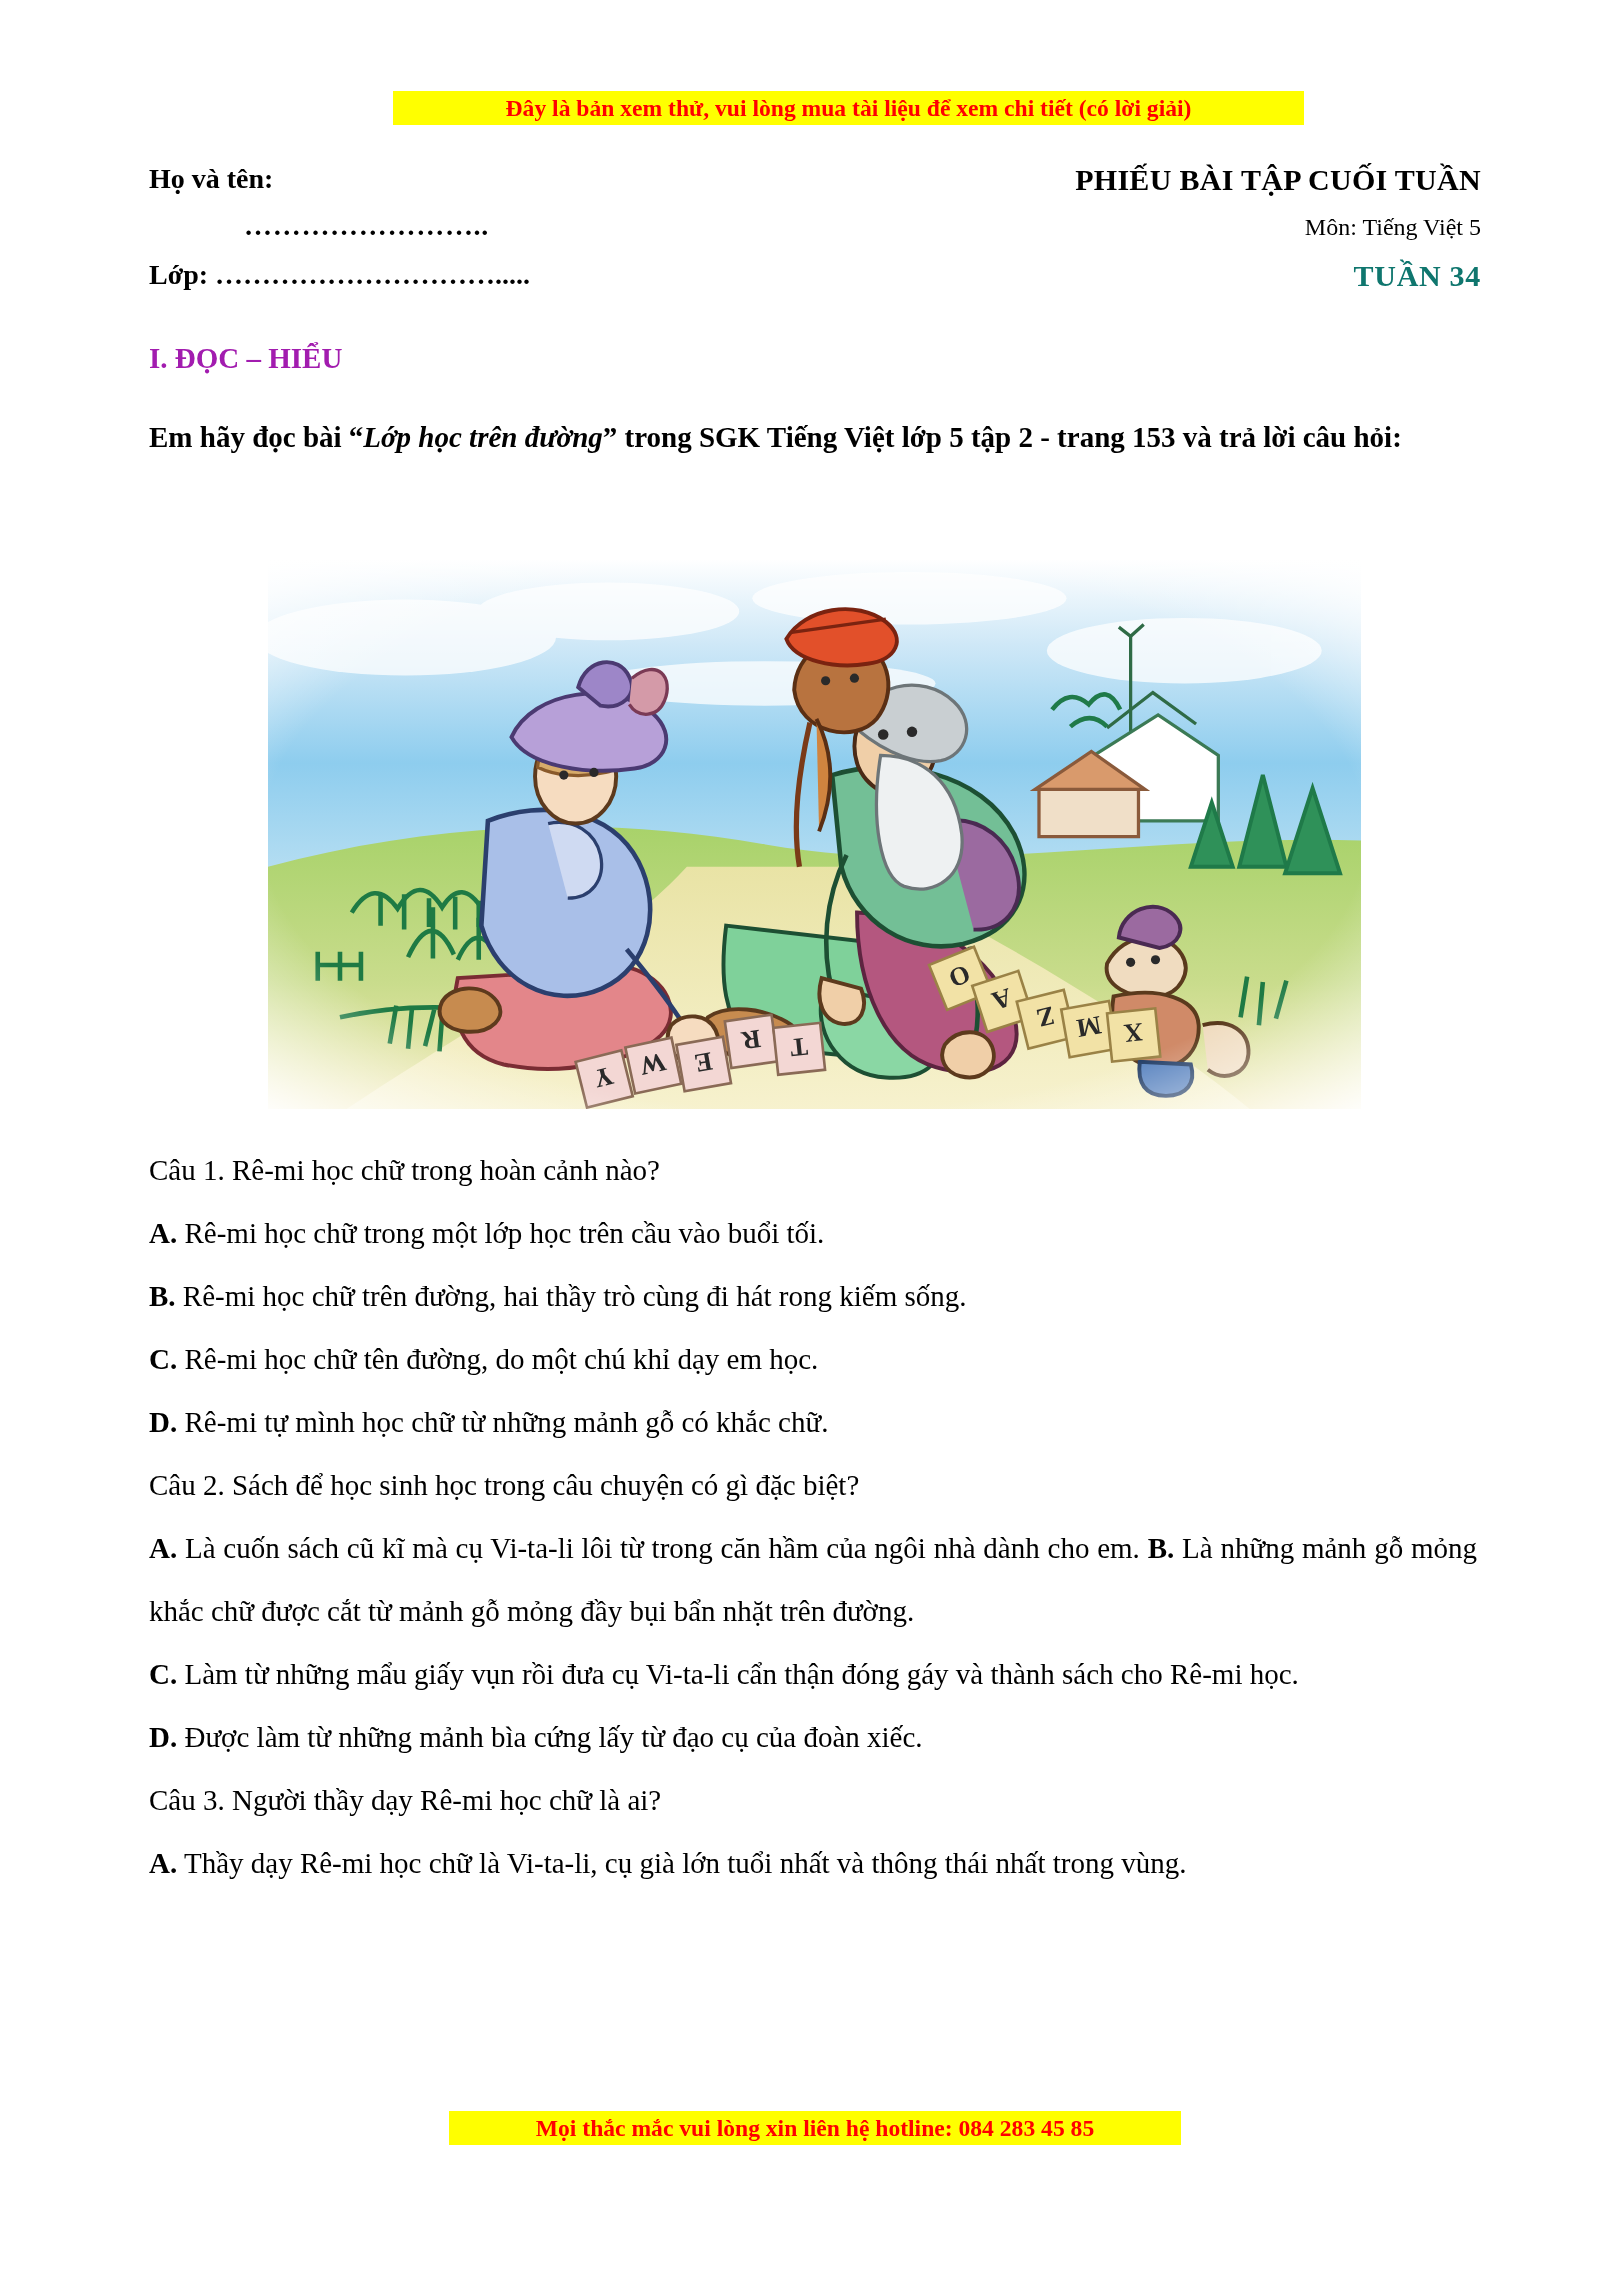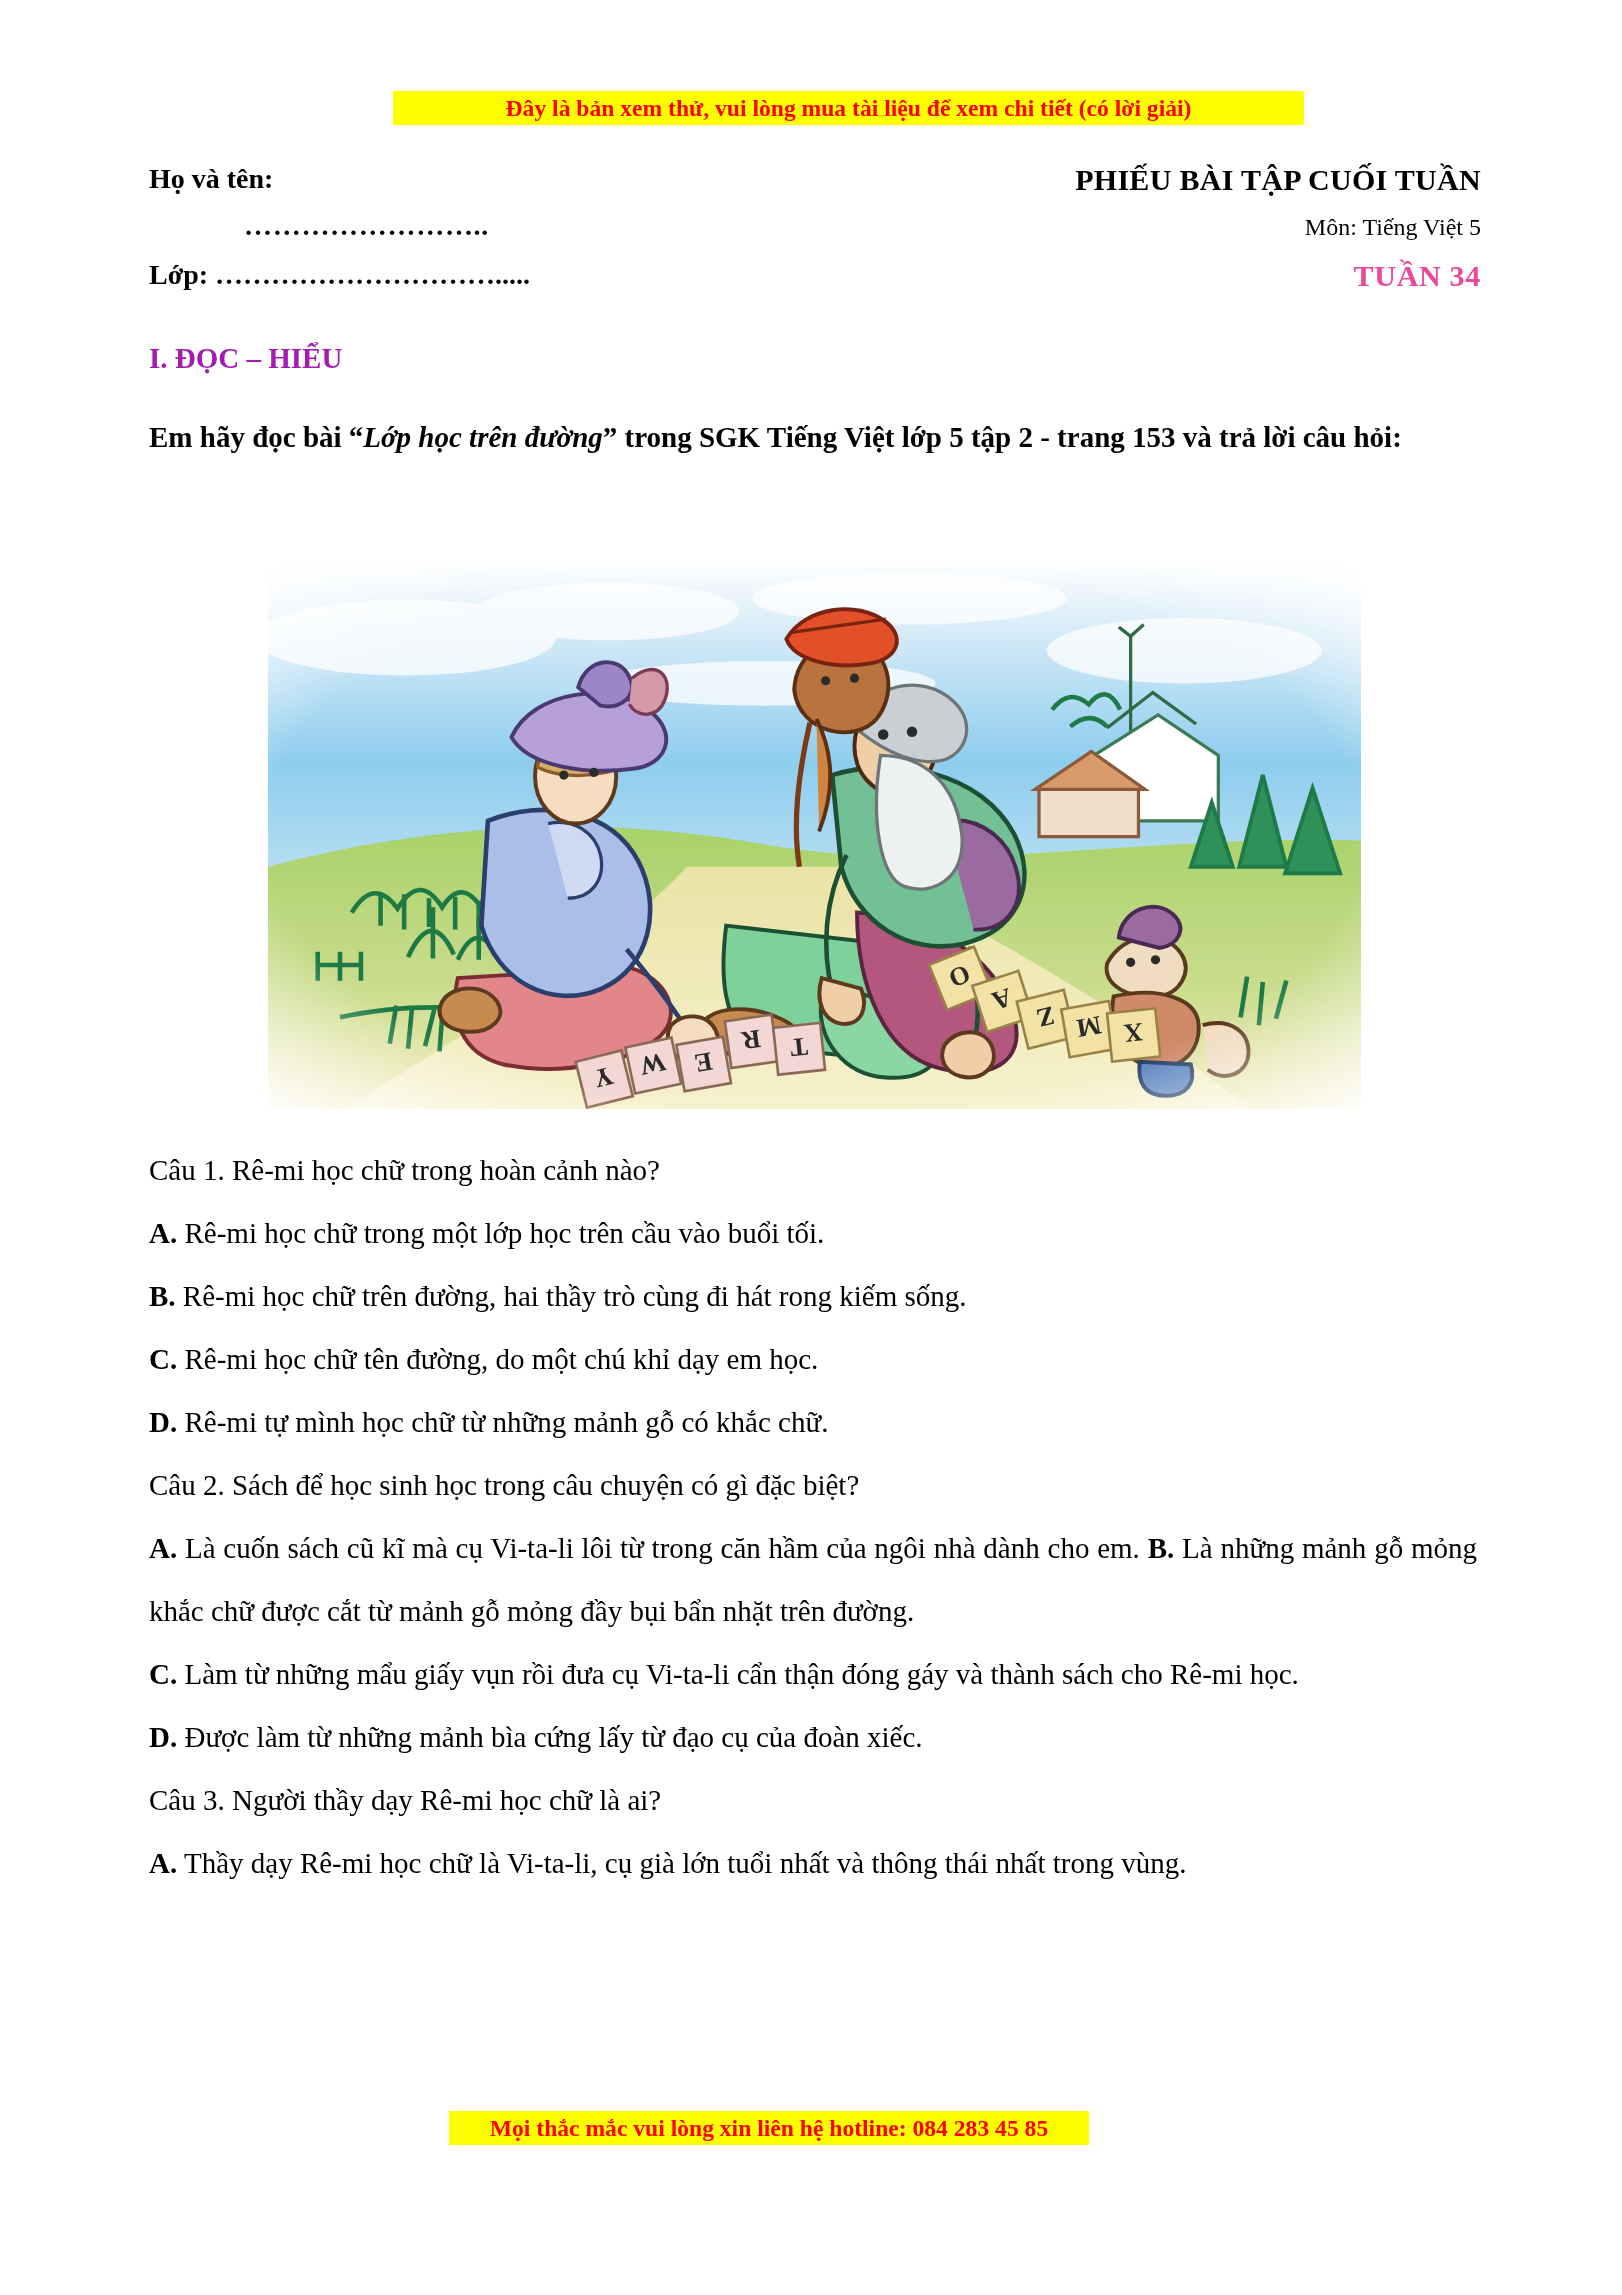--- a/index.html
+++ b/index.html
@@ -86,21 +86,21 @@
   }
   .doc-subject {
     font-weight: normal;
     font-size: 24px;
     line-height: 56px;
   }
   .doc-week {
     font-weight: bold;
     font-size: 30px;
     line-height: 42px;
-    color: #ec4899;
+    color: #0f766e;
     letter-spacing: 0.7px;
   }
 
   
   .section-heading {
     position: absolute;
     left: 149px;
     top: 339px;
     font-weight: bold;
     font-size: 29px;
@@ -155,21 +155,21 @@
     text-align: justify;
     text-justify: inter-word;
   }
   .a-line b { font-weight: bold; }
 
   
   .footer-banner {
     position: absolute;
     left: 449px;
     top: 2111px;
-    width: 640px;
+    width: 732px;
     text-align: center;
     background: #ffff00;
     color: #ff0000;
     font-weight: bold;
     font-size: 23.6px;
     line-height: 34px;
     white-space: nowrap;
   }
 
   

